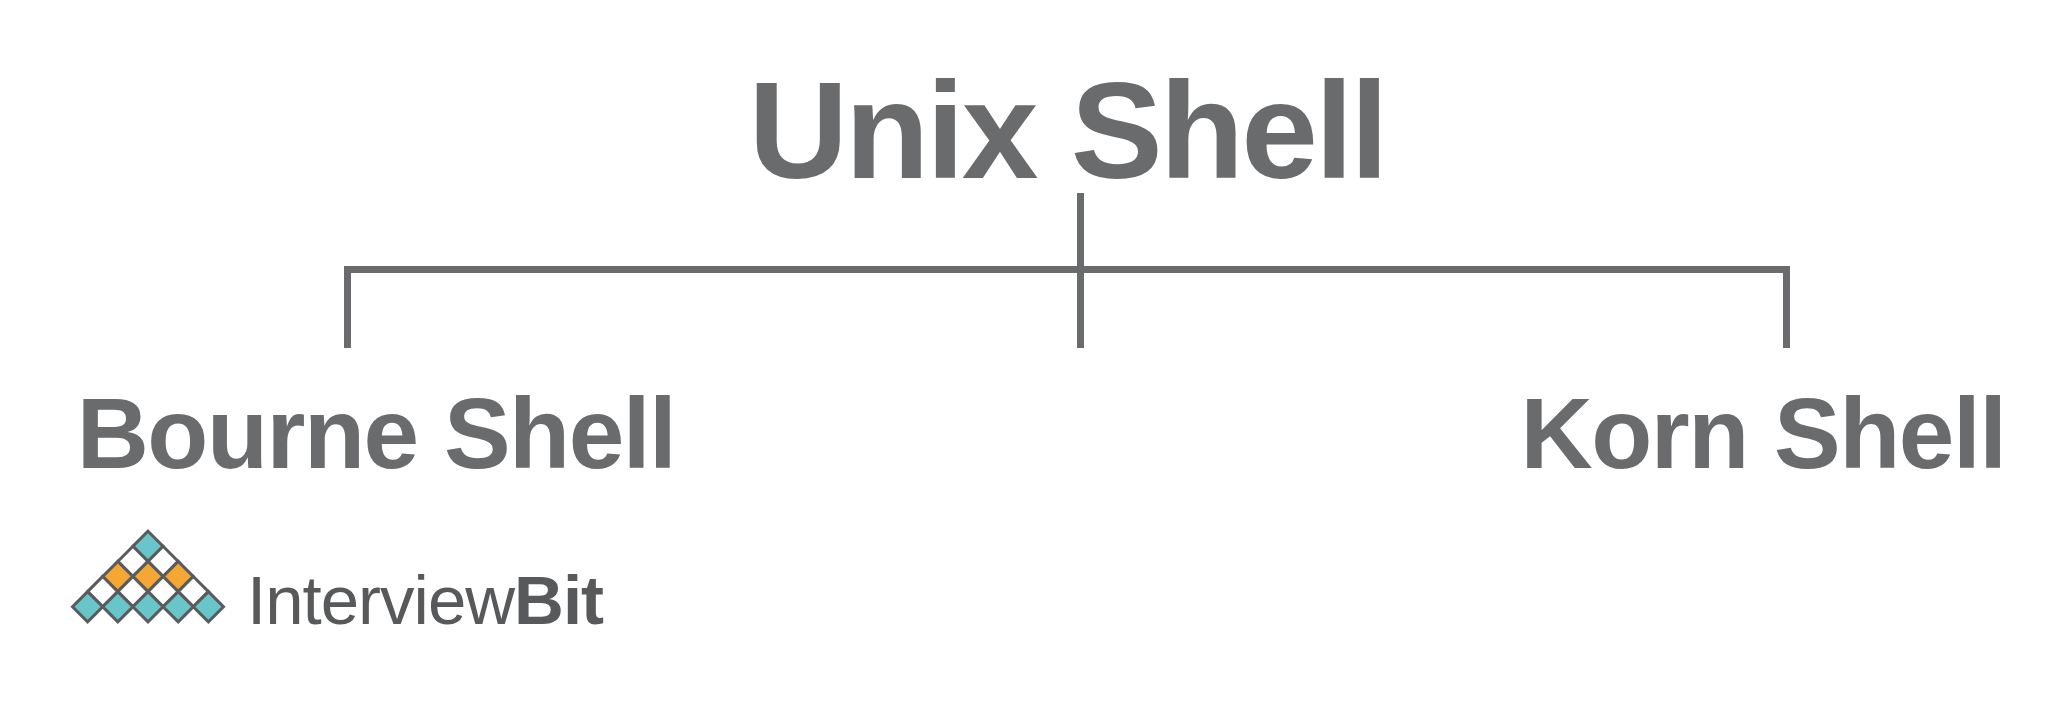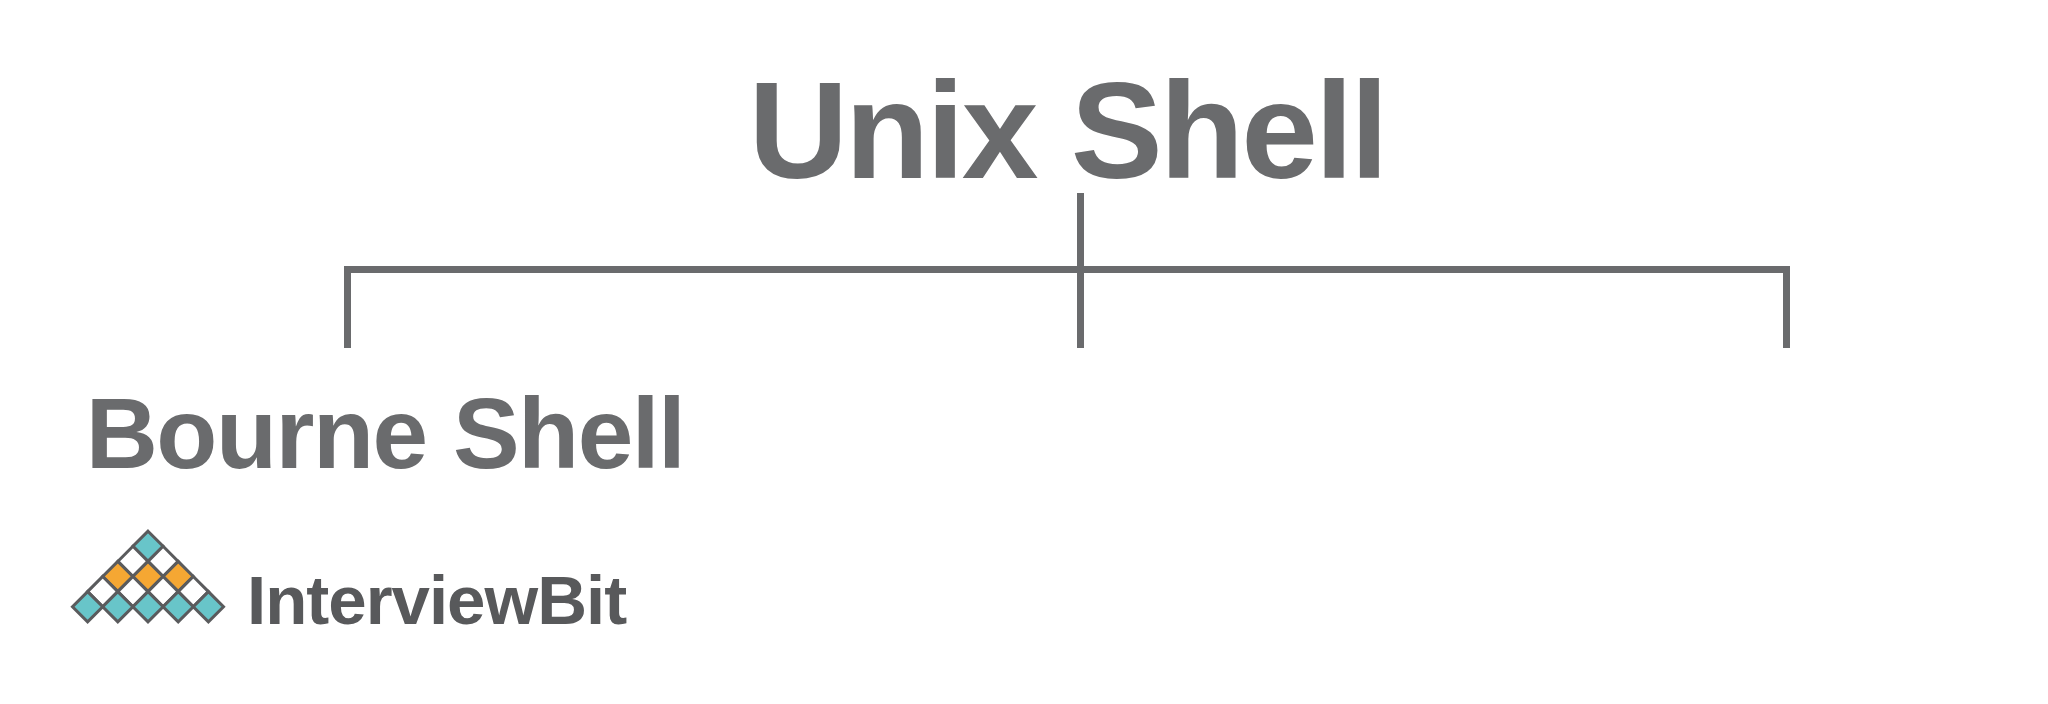--- a/index.html
+++ b/index.html
@@ -32,21 +32,20 @@
   .title {
     left: 1067px;
     top: 61px;
     font-size: 138px;
     letter-spacing: -3px;
   }
   .child {
     top: 383px;
     font-size: 100px;
     letter-spacing: -1.5px;
-    margin-left: 9px;
   }
   .child-0 { left: 376px; }
   .child-1 { left: 1092px; }
   .child-2 { left: 1763px; }
   .line {
     position: absolute;
     background: var(--connector);
   }
   .stem   { left: 1077px; top: 193px; width: 7px; height: 155px; }
   .hbar   { left: 344px;  top: 266px; width: 1446px; height: 7px; }
@@ -74,38 +73,39 @@
   .logo-text {
     position: absolute;
     left: 175px;
     top: 35px;
     font-size: 69px;
     line-height: 1;
     letter-spacing: -1px;
     color: var(--logo-text);
     white-space: nowrap;
   }
-  .logo-bold  { font-weight: bold; }
+  .logo-bold  { font-weight: normal; }
   .logo-light { font-weight: bold; }
 </style>
 </head>
 <body>
 
 <div class="canvas">
 
   <div class="node title">Unix Shell</div>
 
   <div class="line stem"></div>
   <div class="line hbar"></div>
   <div class="line drop drop-left"></div>
   <div class="line drop drop-right"></div>
 
   <div class="node child child-0">Bourne Shell</div>
 
 
+  <div class="node child child-2">Korn Shell</div>
 
   <div class="logo">
     <svg id="pyramid-svg" class="pyramid" viewBox="0 0 151 91">
         <path d="M 75.5 0 L 90.5 15 L 75.5 30 L 60.5 15 Z" class="dia dia-teal"></path>
         <path d="M 60.5 15 L 75.5 30 L 60.5 45 L 45.5 30 Z" class="dia dia-white"></path>
         <path d="M 90.5 15 L 105.5 30 L 90.5 45 L 75.5 30 Z" class="dia dia-white"></path>
         <path d="M 45.5 30 L 60.5 45 L 45.5 60 L 30.5 45 Z" class="dia dia-orange"></path>
         <path d="M 75.5 30 L 90.5 45 L 75.5 60 L 60.5 45 Z" class="dia dia-orange"></path>
         <path d="M 105.5 30 L 120.5 45 L 105.5 60 L 90.5 45 Z" class="dia dia-orange"></path>
         <path d="M 30.5 45 L 45.5 60 L 30.5 75 L 15.5 60 Z" class="dia dia-white"></path>

